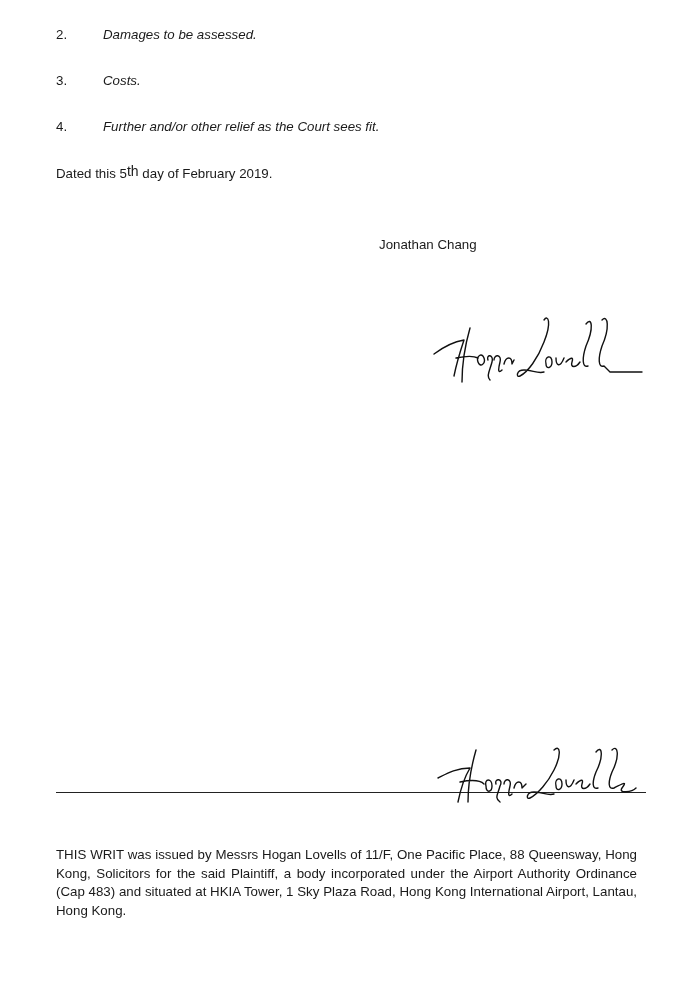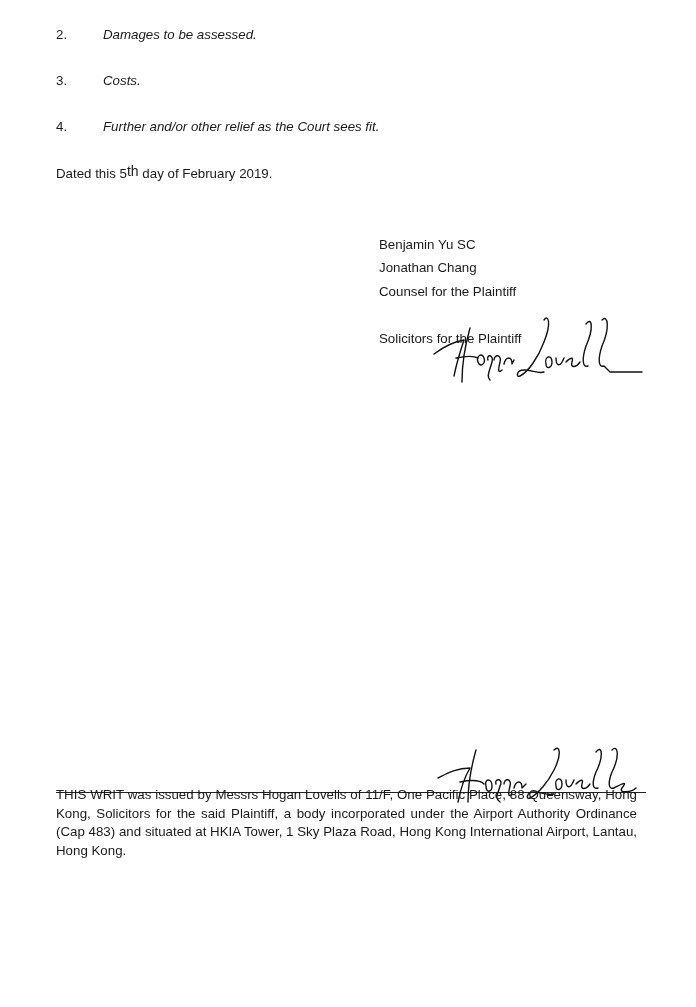--- a/index.html
+++ b/index.html
@@ -9,44 +9,41 @@
   }
   .abs { position: absolute; white-space: nowrap; line-height: 16px; }
   .num { left: 56px; }
   .item-text { left: 103px; font-style: italic; }
   sup { font-size: 14px; vertical-align: top; position: relative; top: -3px; }
   .sig-block { position: absolute; left: 379px; top: 233px; line-height: 23.4px; }
   .sig-block div { white-space: nowrap; }
   .signature { position: absolute; }
   .rule { position: absolute; left: 56px; top: 792px; width: 590px; height: 1px; background: #222; }
   .footer {
-    position: absolute; left: 56px; top: 786px; width: 581px;
+    position: absolute; left: 56px; top: 846px; width: 581px;
     text-align: justify; text-align-last: left; line-height: 18.7px;
   }
 </style>
 </head>
 <body>
 
 <div class="abs num" style="top:27px">2.</div>
 <div class="abs item-text" style="top:27px">Damages to be assessed.</div>
 
 <div class="abs num" style="top:73px">3.</div>
 <div class="abs item-text" style="top:73px">Costs.</div>
 
 <div class="abs num" style="top:119px">4.</div>
 <div class="abs item-text" style="top:119px">Further and/or other relief as the Court sees fit.</div>
 
 <div class="abs" style="left:56px; top:166px"><span>Dated this 5</span><sup>th</sup><span> day of February 2019.</span></div>
 
 <div class="sig-block">
-  <div>Benjamin Yu SC</div>
   <div>Jonathan Chang</div>
-  <div>Counsel for the Plaintiff</div>
   <div style="height:24px"></div>
-  <div>Solicitors for the Plaintiff</div>
 </div>
 
 <svg class="signature" style="left:432px; top:312px" width="212" height="78" viewBox="0 0 212 78">
   <g fill="none" stroke="#111" stroke-width="1.4" stroke-linecap="round" stroke-linejoin="round">
     <path d="M2 42 C10 36, 20 30, 32 28 C28 40, 24 54, 22 64 M38 16 C34 30, 30 48, 30 70 M24 46 C34 44, 42 44, 46 46"></path>
     <path d="M46 50 C44 44, 50 40, 52 46 C54 52, 48 56, 46 50 M56 48 C54 42, 62 42, 60 50 C58 58, 54 64, 58 68 M62 48 C62 42, 70 42, 68 50 C66 58, 66 62, 70 58 M72 52 C74 44, 80 44, 80 52 L82 48"></path>
     <path d="M112 8 C116 2, 120 10, 112 30 C106 46, 96 60, 88 64 C84 66, 84 58, 92 58 C100 58, 106 62, 112 60"></path>
     <path d="M114 52 C112 44, 120 42, 120 50 C120 56, 114 58, 114 52 M124 46 C124 54, 128 56, 132 46 M134 50 C138 46, 142 44, 140 50 C138 56, 144 56, 148 50"></path>
     <path d="M154 12 C160 4, 162 16, 154 34 C150 46, 150 56, 156 54"></path>
     <path d="M170 8 C176 2, 178 16, 170 34 C166 46, 166 56, 172 54 L178 60 L210 60"></path>

